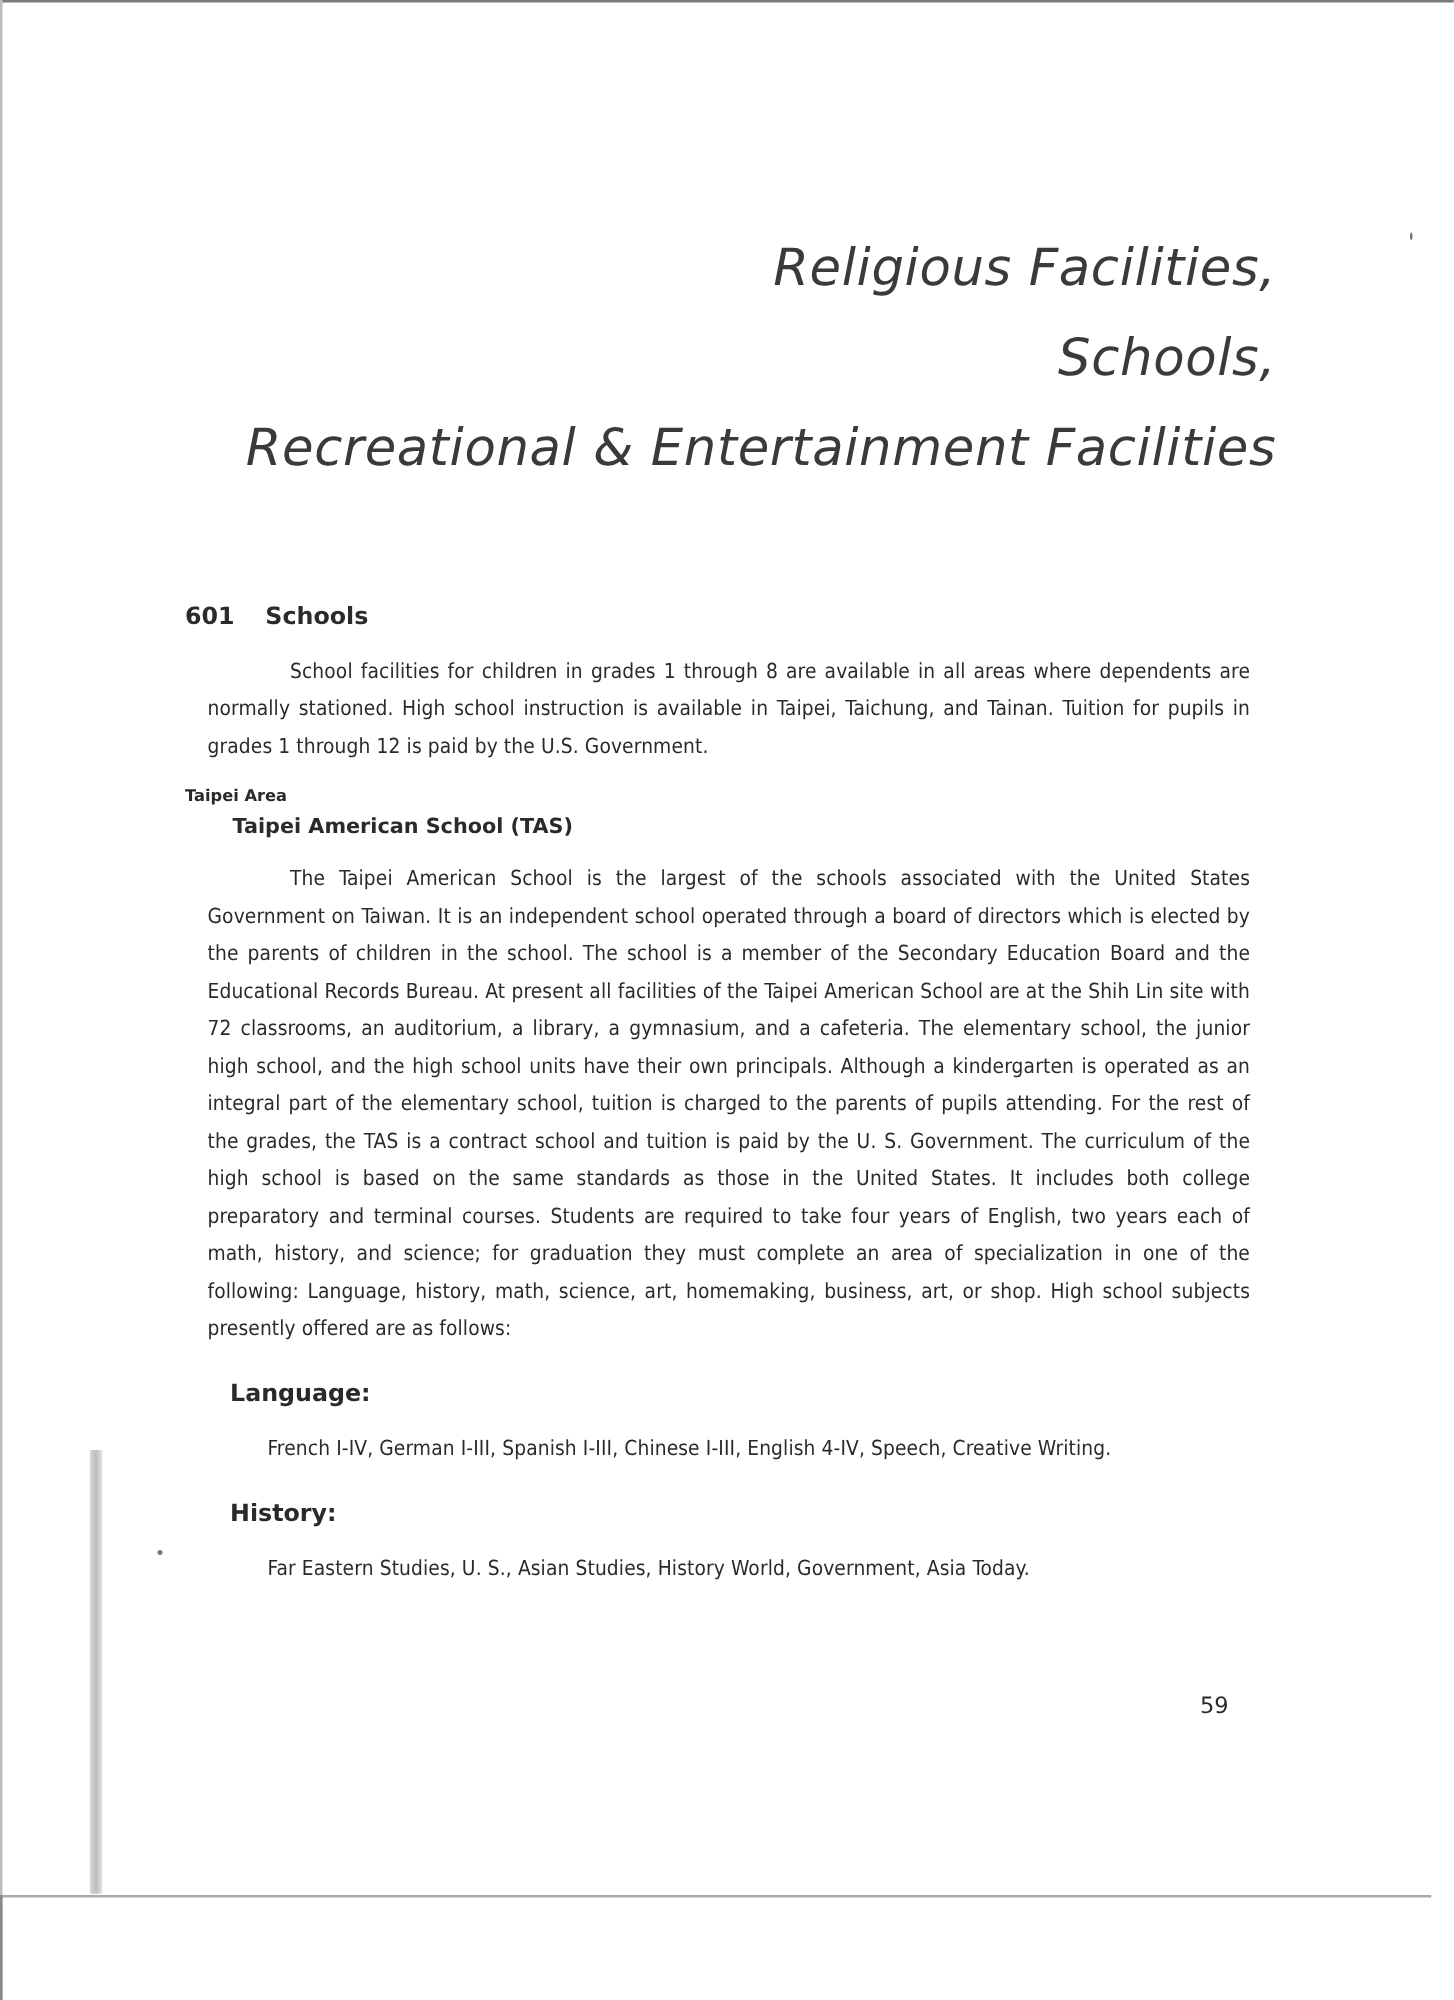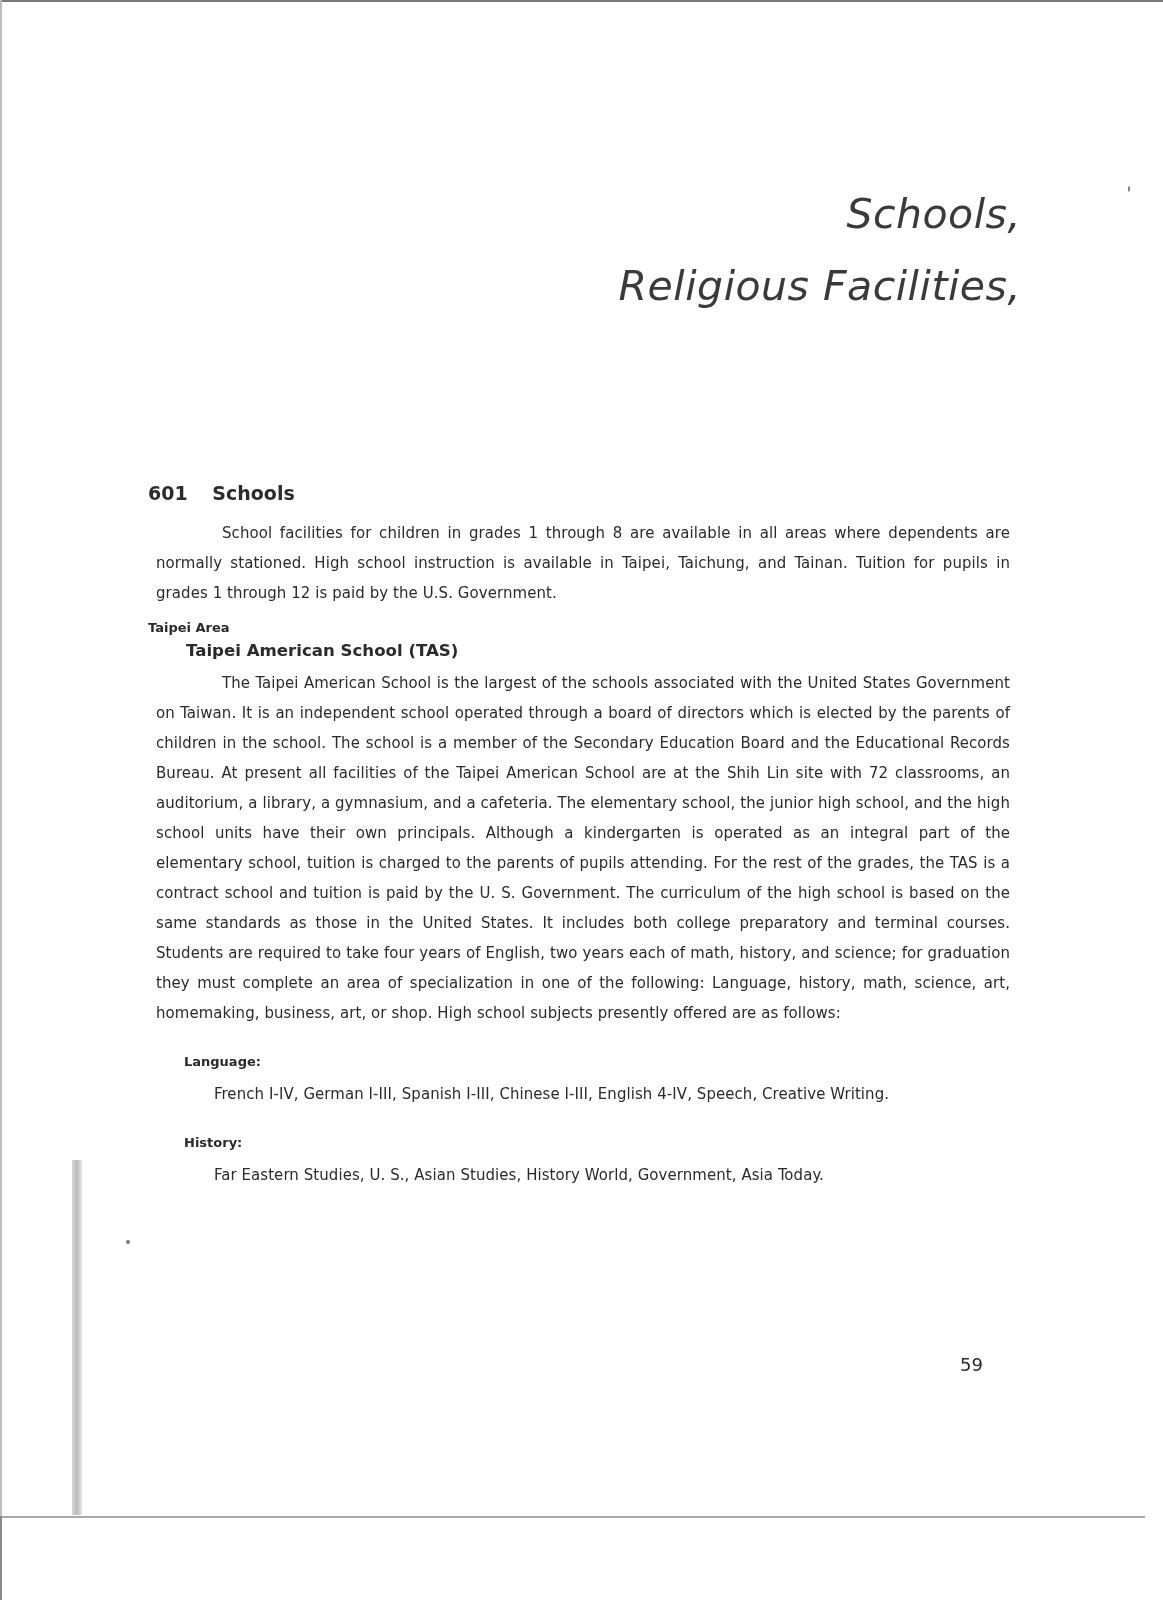--- a/index.html
+++ b/index.html
@@ -26,49 +26,50 @@
     }
     .title div { white-space: nowrap; }
 
     .content { position: absolute; left: 148px; top: 482px; width: 870px; }
     .section-head {
       font-weight: bold; font-size: 19px; color: #2b2b2b; margin: 0 0 14px 0;
       font-family: "DejaVu Sans", sans-serif;
     }
     .section-head .num { margin-right: 18px; }
     p {
-      margin: 8px; font-size: 16.6px; line-height: 30px; text-align: justify;
+      margin: 18px; font-size: 16.6px; line-height: 30px; text-align: justify;
       font-family: "DejaVu Sans Condensed", "DejaVu Sans", sans-serif;
       letter-spacing: 0.1px;
     }
     .indent { text-indent: 66px; }
     .sub-area { font-weight: bold; font-size: 13px; margin: 12px 0 6px 0; }
     .sub-school { font-weight: bold; font-size: 16.6px; margin: 0 0 6px 38px; }
-    .cat-label { font-weight: bold; font-size: 13px; margin: 26px 0 10px 36px; }
+    .cat-label { font-weight: bold; font-size: 19px; margin: 26px 0 10px 36px; }
     .cat-body { margin-left: 66px; }
     .page-number {
       position: absolute; left: 960px; top: 1354px; font-size: 18px; color: #2a2a2a; text-align: center;
     }
     .speck { position: absolute; background: #777; border-radius: 50%; }
   </style>
 </head>
 <body>
 
 <div class="top-edge"></div>
 <div class="left-edge"></div>
 <div class="binding-shadow"></div>
 <div class="page-bottom-line"></div>
 <div class="lower-left-edge"></div>
 
 <div class="speck" style="left:1128px;top:186px;width:2px;height:6px;"></div>
 <div class="speck" style="left:126px;top:1240px;width:4px;height:4px;"></div>
 
 <div class="title">
+  <div>Religious Facilities,</div>
   <div>Schools,</div>
-  <div>Religious Facilities,</div>
+  <div>Recreational &amp; Entertainment Facilities</div>
 </div>
 
 <div class="content">
   <div class="section-head">
     <span class="num">601</span>
     <span>Schools</span>
   </div>
   <p class="indent">School facilities for children in grades 1 through 8 are available in all areas where dependents are normally stationed. High school instruction is available in Taipei, Taichung, and Tainan. Tuition for pupils in grades 1 through 12 is paid by the U.S. Government.</p>
 
   <div class="sub-area">Taipei Area</div>

